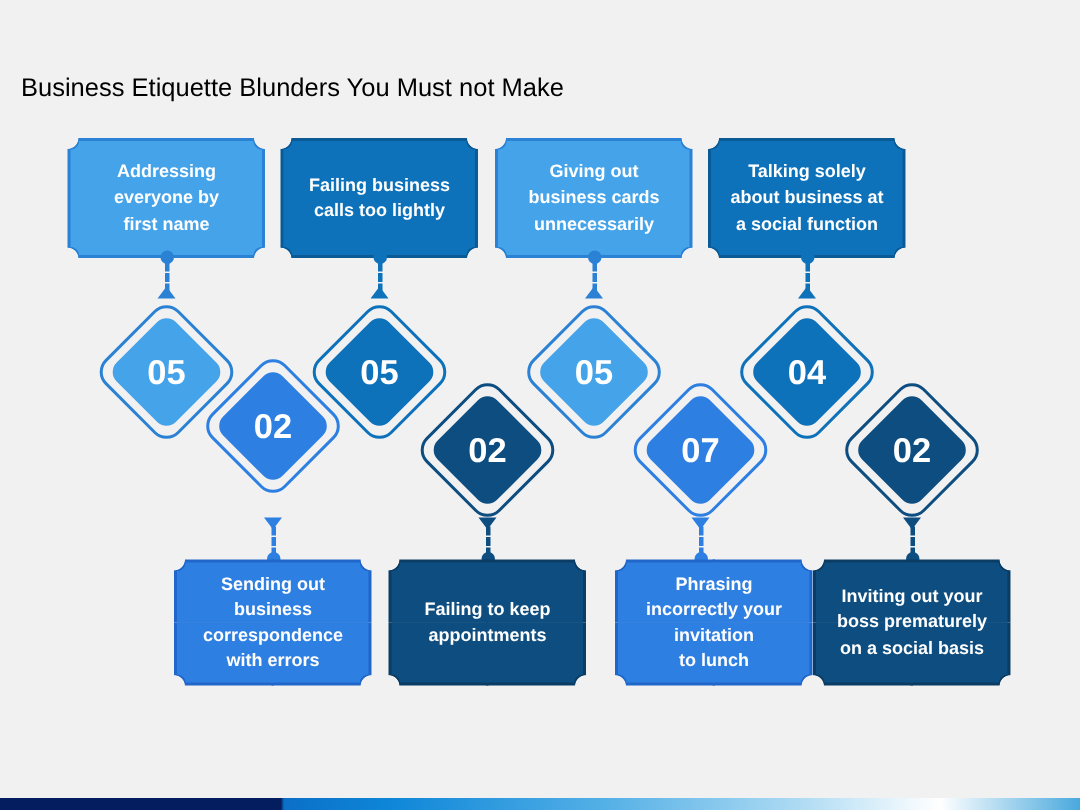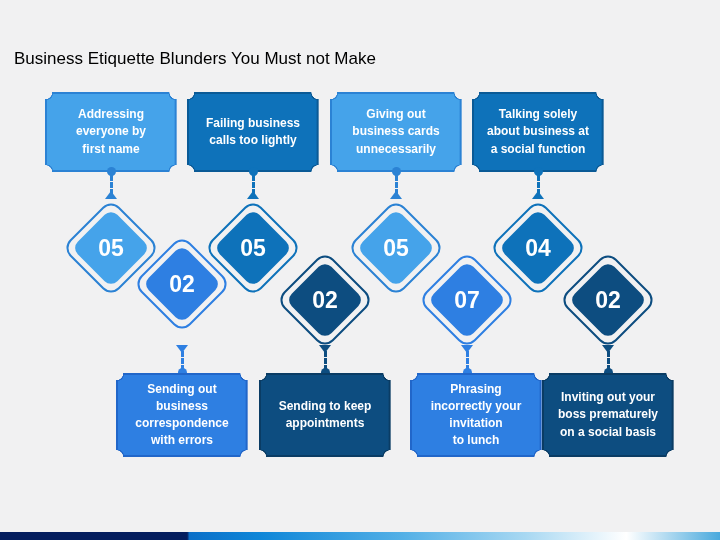--- a/index.html
+++ b/index.html
@@ -141,21 +141,21 @@
   <div class="g-navy">
     <div class="diamond" style="left:275px; top:250px">
       <div class="d-ring"></div>
       <div class="d-fill"></div>
       <span class="d-num">02</span>
     </div>
     <div class="tri down" style="left:319px; top:345px"></div>
     <div class="dash" style="left:324px; top:351px"></div>
     <div class="dot" style="left:321px; top:368px"></div>
     <div class="plaque bottom" style="left:259px">
-      <span class="pl-label">Sending to keep
+      <span class="pl-label">Failing to keep
 appointments</span>
     </div>
   </div>
 
   <div class="g-light">
     <div class="plaque top" style="left:330px">
       <span class="pl-label">Giving out
 business cards
 unnecessarily</span>
     </div>

